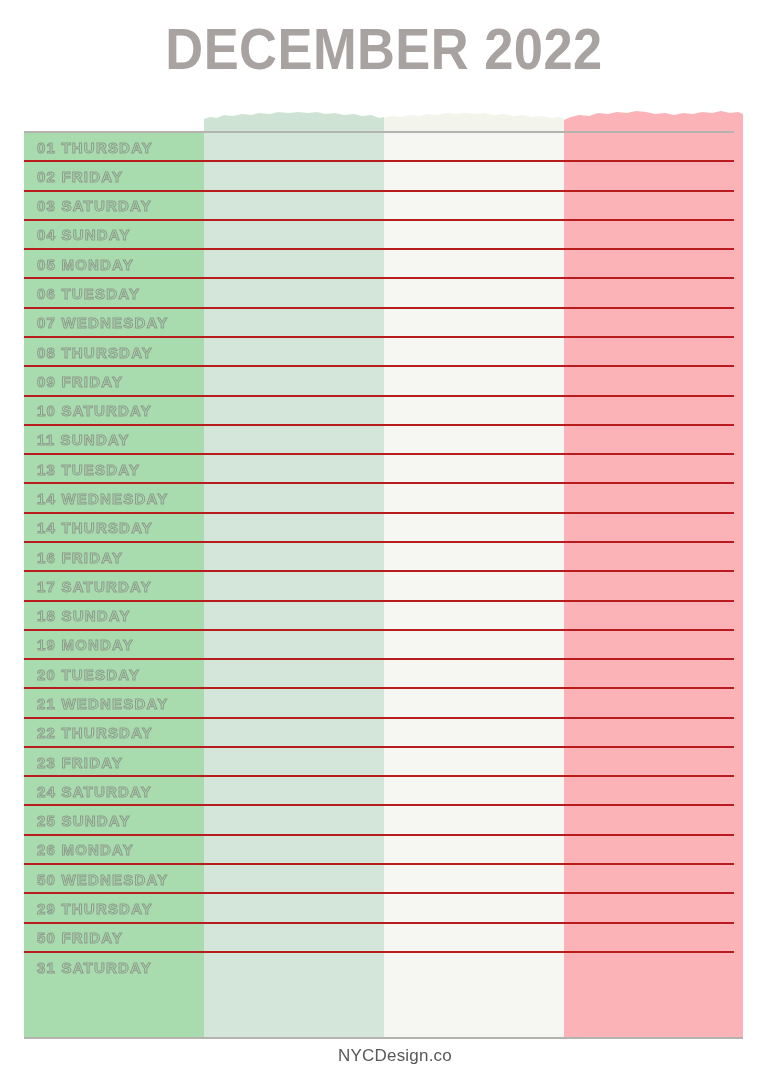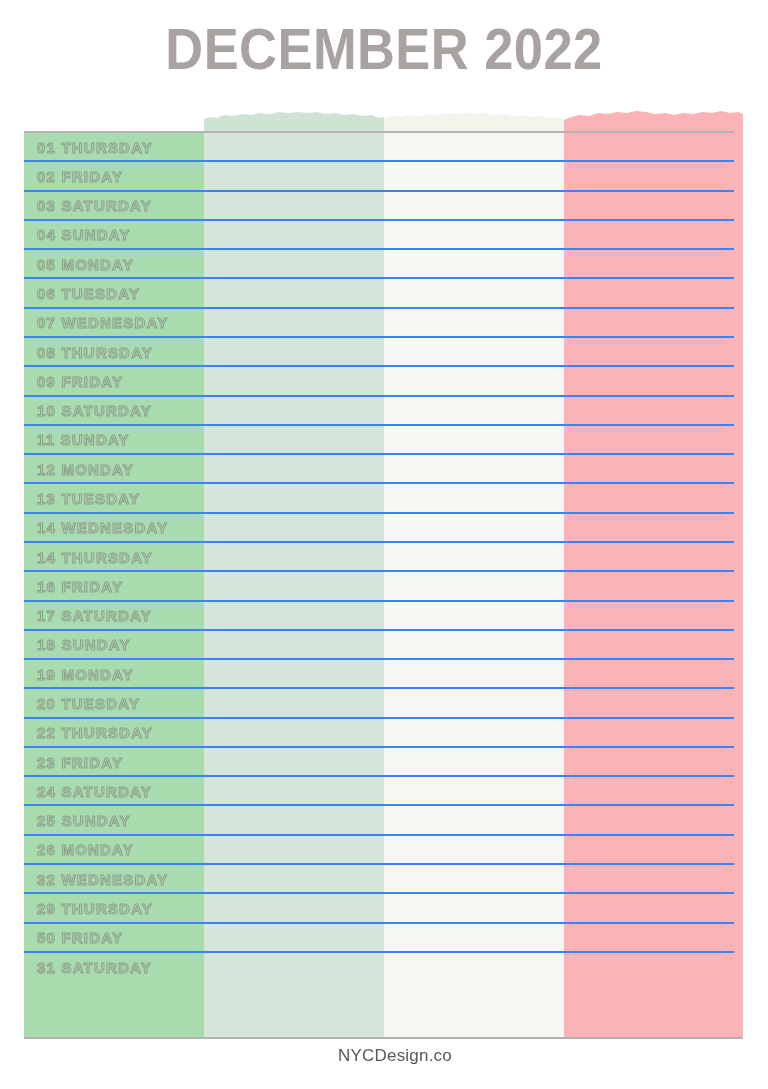--- a/index.html
+++ b/index.html
@@ -77,21 +77,21 @@
 
   
   .rows {
     position: absolute;
     inset: 0;
   }
   .row {
     position: relative;
     height: 29.29px;
     box-sizing: border-box;
-    border-top: 2px solid #3b82f6;
+    border-top: 2px solid #b91c1c;
   }
   .row:first-child {
     border-top: 2px solid #b4b3b0;
   }
   .row-last-line {
     position: absolute;
     left: 0;
     bottom: 0;
     width: 719px;
     height: 2px;
@@ -180,23 +180,20 @@
       <div class="row">
         <span class="day-label">09 FRIDAY</span>
       </div>
       <div class="row">
         <span class="day-label">10 SATURDAY</span>
       </div>
       <div class="row">
         <span class="day-label">11 SUNDAY</span>
       </div>
       <div class="row">
-        <span class="day-label">12 MONDAY</span>
-      </div>
-      <div class="row">
         <span class="day-label">13 TUESDAY</span>
       </div>
       <div class="row">
         <span class="day-label">14 WEDNESDAY</span>
       </div>
       <div class="row">
         <span class="day-label">14 THURSDAY</span>
       </div>
       <div class="row">
         <span class="day-label">16 FRIDAY</span>
@@ -207,36 +204,39 @@
       <div class="row">
         <span class="day-label">18 SUNDAY</span>
       </div>
       <div class="row">
         <span class="day-label">19 MONDAY</span>
       </div>
       <div class="row">
         <span class="day-label">20 TUESDAY</span>
       </div>
       <div class="row">
+        <span class="day-label">21 WEDNESDAY</span>
+      </div>
+      <div class="row">
         <span class="day-label">22 THURSDAY</span>
       </div>
       <div class="row">
         <span class="day-label">23 FRIDAY</span>
       </div>
       <div class="row">
         <span class="day-label">24 SATURDAY</span>
       </div>
       <div class="row">
         <span class="day-label">25 SUNDAY</span>
       </div>
       <div class="row">
         <span class="day-label">26 MONDAY</span>
       </div>
       <div class="row">
-        <span class="day-label">32 WEDNESDAY</span>
+        <span class="day-label">50 WEDNESDAY</span>
       </div>
       <div class="row">
         <span class="day-label">29 THURSDAY</span>
       </div>
       <div class="row">
         <span class="day-label">50 FRIDAY</span>
       </div>
       <div class="row">
         <span class="day-label">31 SATURDAY</span>
       </div>

